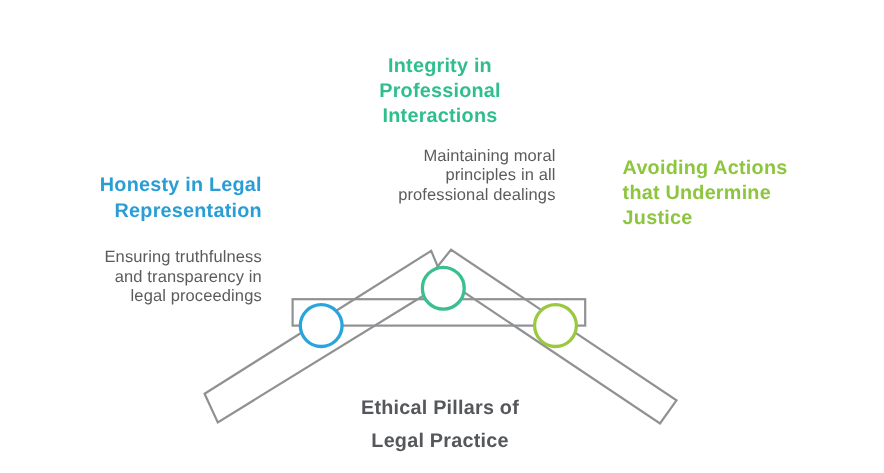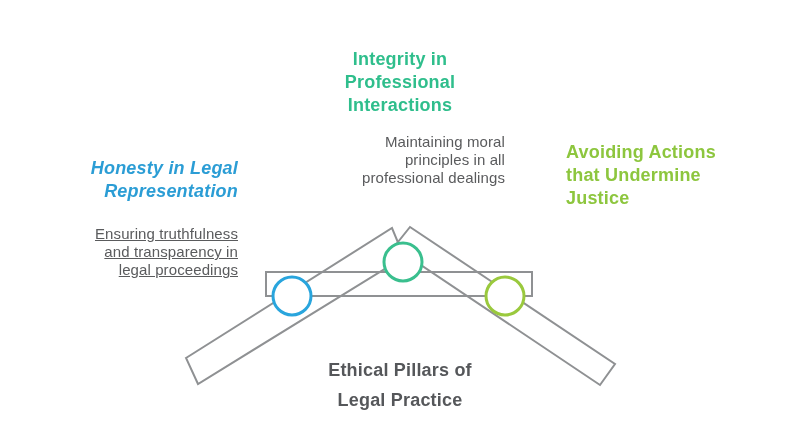--- a/index.html
+++ b/index.html
@@ -42,23 +42,23 @@
 
   <svg class="abs emblem" width="804" height="430" viewBox="0 0 804 430">
     <polygon points="186,358 392,228 404,257 198,384" fill="none" stroke-width="2" stroke-linejoin="miter" stroke="#8F9193"></polygon>
     <polygon points="410,227 615,364 600,385 394,247" fill="none" stroke-width="2" stroke-linejoin="miter" stroke="#8F9193"></polygon>
     <rect x="266" y="272" width="266" height="24" fill="none" stroke-width="2" stroke="#8F9193"></rect>
     <circle cx="292" cy="296" r="19" fill="#ffffff" stroke-width="3" stroke="#29A5DD"></circle>
     <circle cx="403" cy="262" r="19" fill="#ffffff" stroke-width="3" stroke="#3ABF8E"></circle>
     <circle cx="505" cy="296" r="19" fill="#ffffff" stroke-width="3" stroke="#9AC93D"></circle>
   </svg>
 
-  <div class="abs pillar-heading h1" style="color: rgb(43, 157, 213); font-style: italic;">Honesty in Legal
+  <div class="abs pillar-heading h1" style="color: rgb(43, 157, 213);">Honesty in Legal
 Representation</div>
-  <div class="abs pillar-body b1" style="color: rgb(90, 91, 93); text-decoration: underline;">Ensuring truthfulness
+  <div class="abs pillar-body b1" style="color: rgb(90, 91, 93);">Ensuring truthfulness
 and transparency in
 legal proceedings</div>
 
   <div class="abs pillar-heading h2" style="color: rgb(47, 190, 140);">Integrity in
 Professional
 Interactions</div>
   <div class="abs pillar-body b2" style="color: rgb(90, 91, 93);">Maintaining moral
 principles in all
 professional dealings</div>
 

